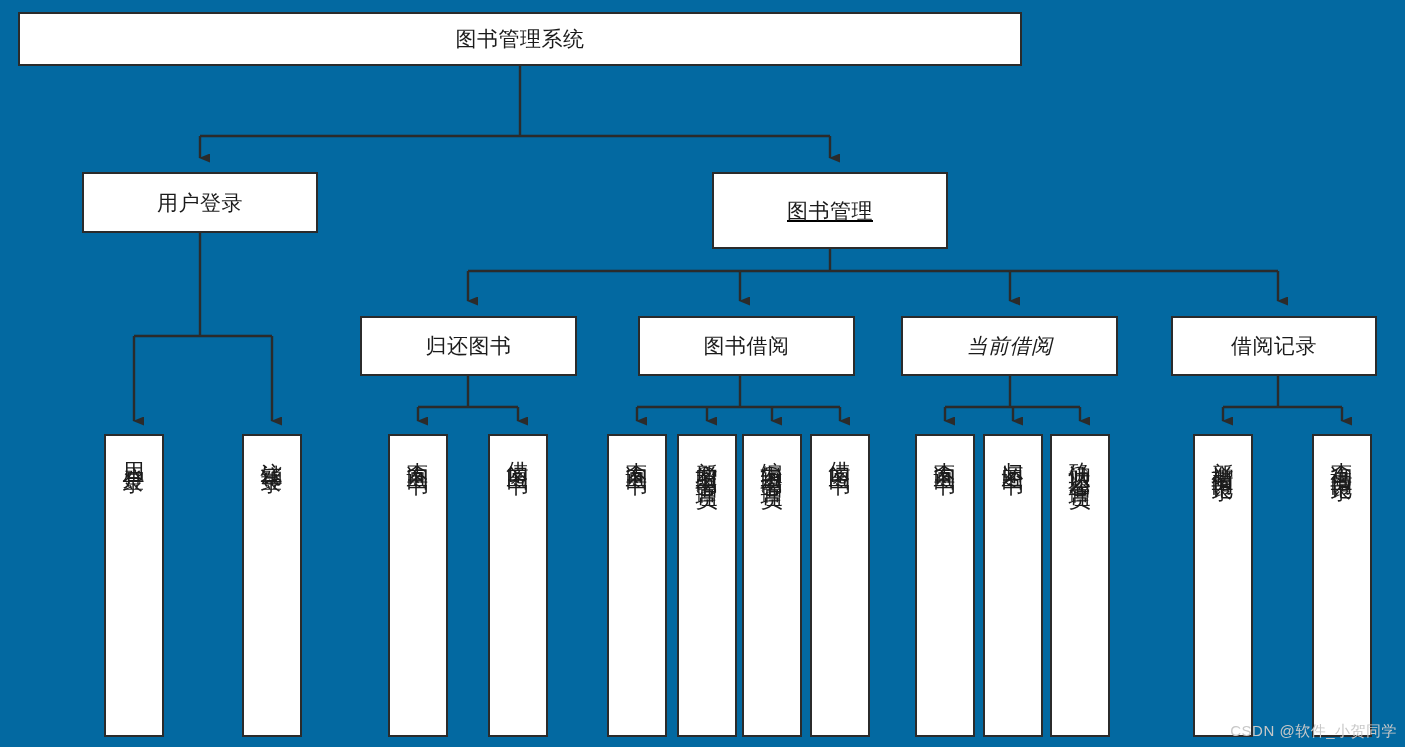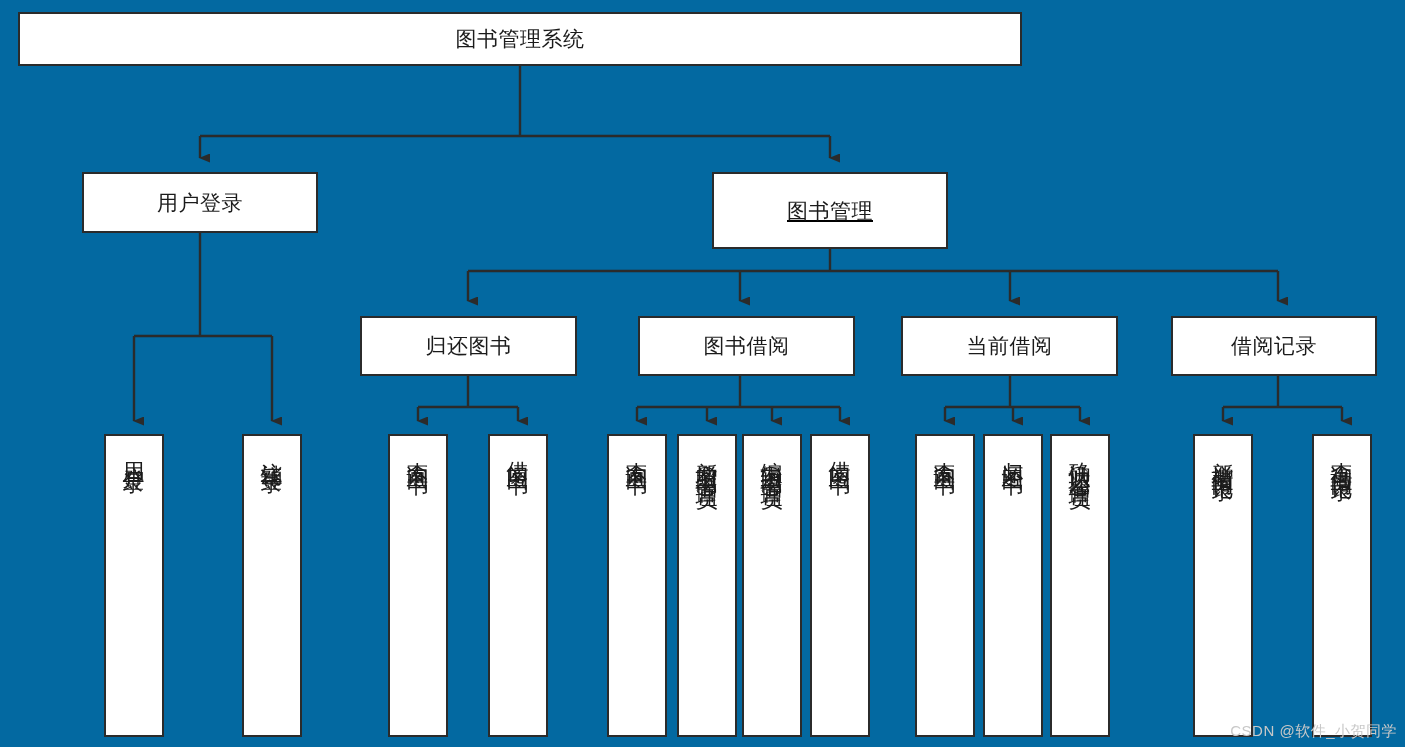--- a/index.html
+++ b/index.html
@@ -84,21 +84,21 @@
   <div class="node h" style="left:712px;top:172px;width:236px;height:77px;text-decoration:underline;">
     <span class="label">图书管理</span>
   </div>
 
   <div class="node h" style="left:360px;top:316px;width:217px;height:60px;">
     <span class="label">归还图书</span>
   </div>
   <div class="node h" style="left:632px;top:316px;width:217px;height:60px;margin-left:6px;">
     <span class="label">图书借阅</span>
   </div>
-  <div class="node h" style="left:901px;top:316px;width:217px;height:60px;">
+  <div class="node h" style="left:901px;top:316px;width:217px;height:60px;font-style:italic;">
     <span class="label">当前借阅</span>
   </div>
   <div class="node h" style="left:1171px;top:316px;width:206px;height:60px;">
     <span class="label">借阅记录</span>
   </div>
 
   <div class="node v" style="left:104px;top:434px;width:60px;height:303px;">
     <span class="label">用户登录</span>
   </div>
   <div class="node v" style="left:242px;top:434px;width:60px;height:303px;">

